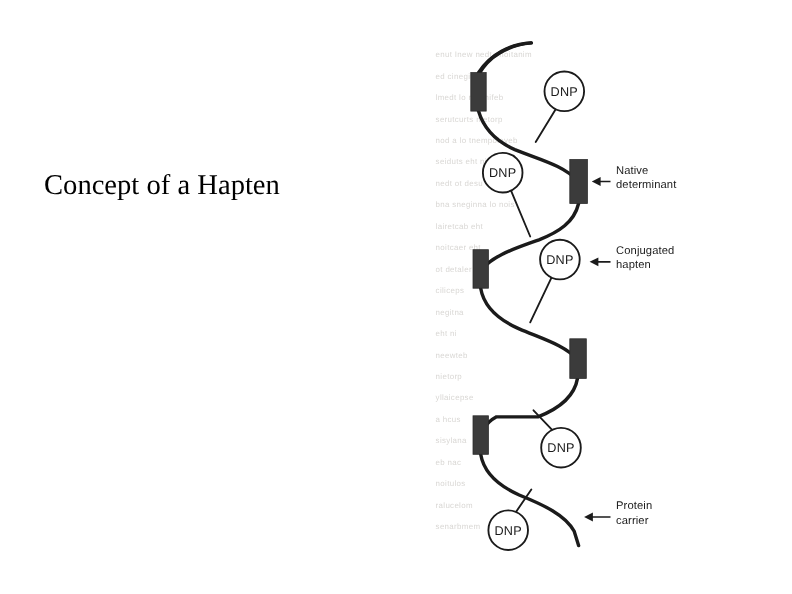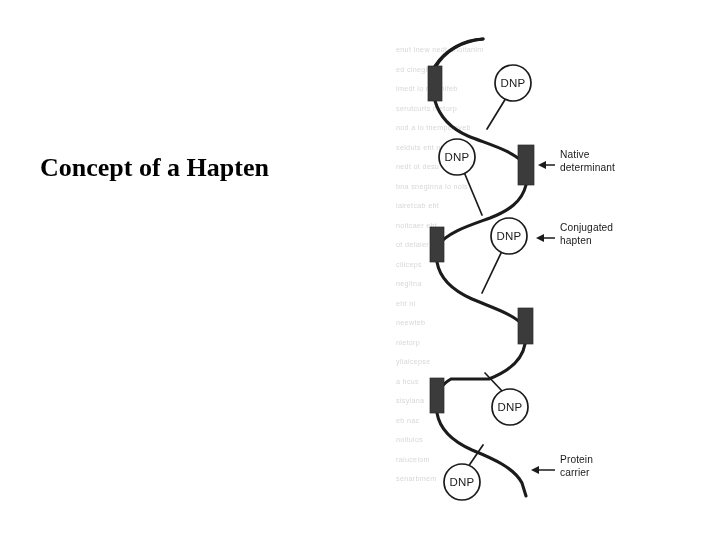--- a/index.html
+++ b/index.html
@@ -24,21 +24,21 @@
     background: #ffffff;
   }
 
   
   #slide-title {
     position: absolute;
     left: 40px;
     top: 152px;
     width: 330px;
     font-family: "Liberation Serif", "DejaVu Serif", serif;
-    font-weight: bold;
+    font-weight: normal;
     font-size: 26px;
     line-height: 32px;
     color: #000000;
     letter-spacing: 0px;
     white-space: nowrap;
   }
 
   
   #figure {
     position: absolute;

